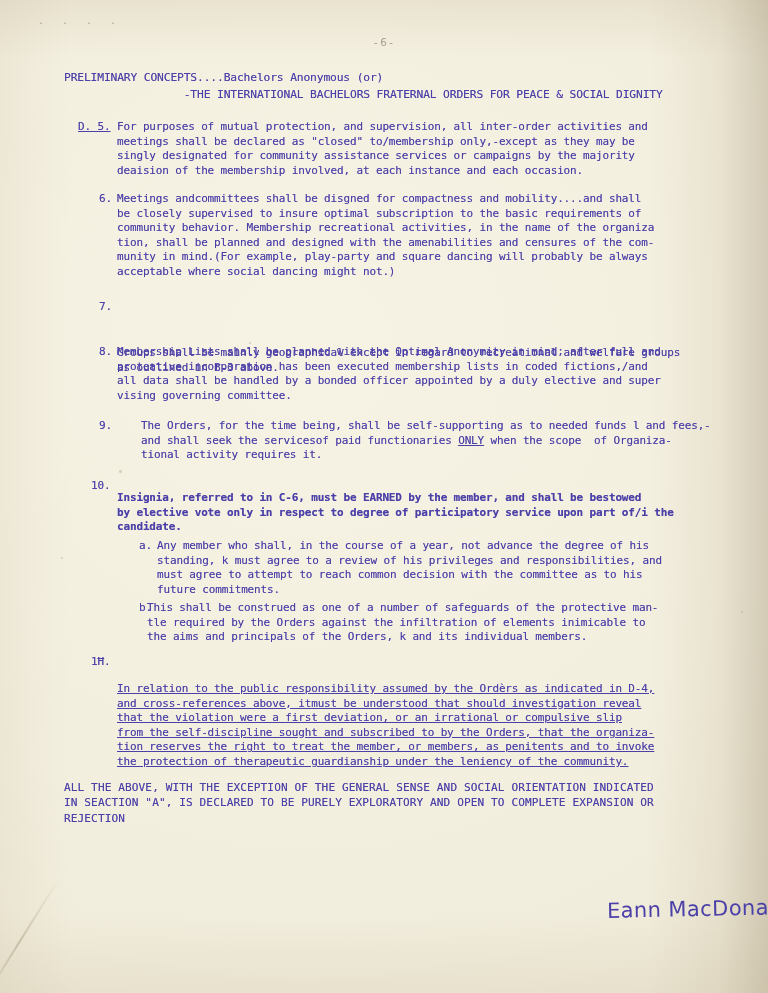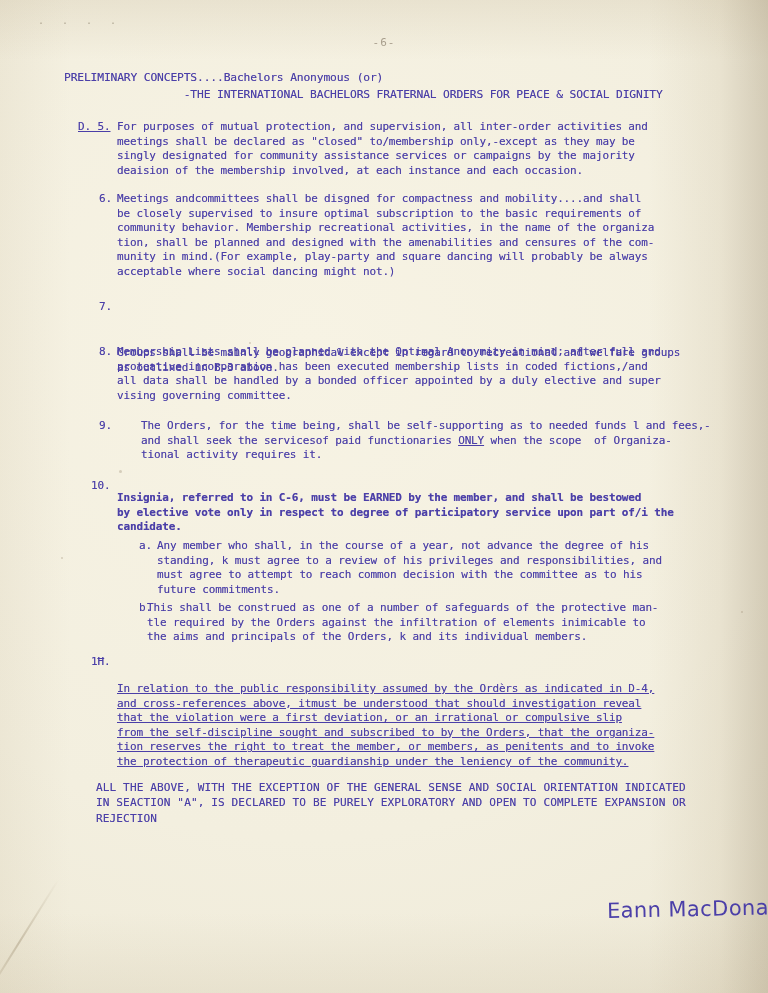--- a/index.html
+++ b/index.html
@@ -112,21 +112,20 @@
     font-size: 11.0px;
     line-height: 14.6px;
   }
 
   .closing {
     left: 64px;
     top: 780px;
     font-size: 11.1px;
     line-height: 15.4px;
     letter-spacing: 0.1px;
-    margin-left: 32px;
   }
 
   .signoff {
     left: 440px;
     top: 868px;
     font-size: 11.0px;
     line-height: 15.4px;
   }
 
   .signature {

